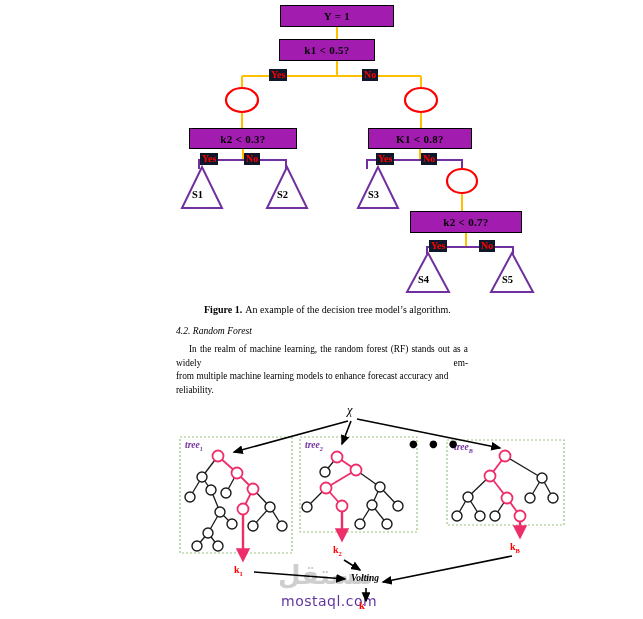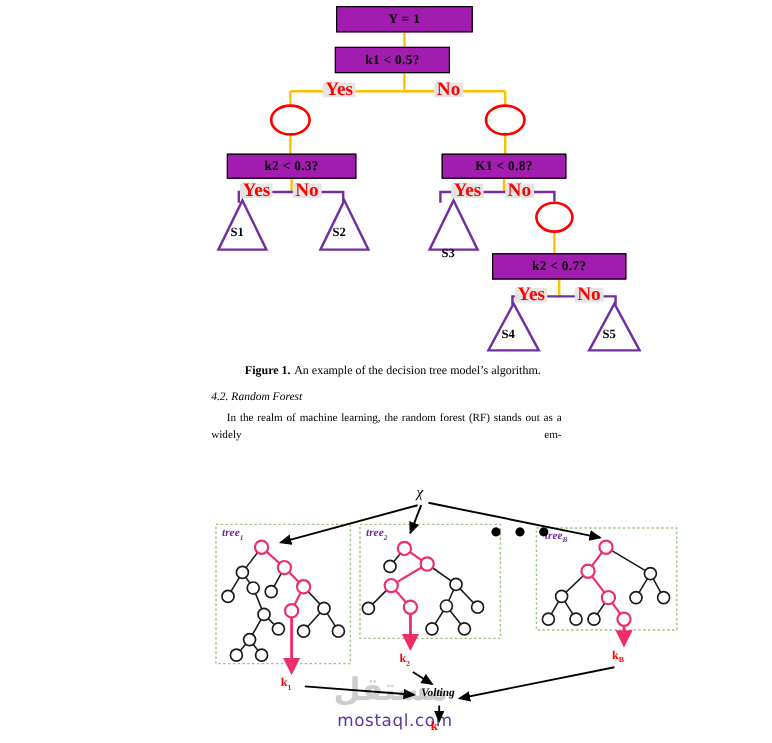--- a/index.html
+++ b/index.html
@@ -7,22 +7,22 @@
     width:643px;height:619px;position:relative;background:#ffffff;
     font-family:"Liberation Serif","DejaVu Serif",serif;color:#000;overflow:hidden;
   }
   svg.overlay{position:absolute;left:0;top:0;z-index:1;}
   .node-box{
     position:absolute;background:#a21caf;border:1.5px solid #000;box-sizing:border-box;
     display:flex;align-items:center;justify-content:center;
     font-weight:bold;font-size:11px;z-index:2;letter-spacing:0.3px;
   }
   .branch-label{
-    position:absolute;color:#ff0000;font-weight:bold;font-size:16px;line-height:12px;
-    background:#e5e5e5;padding:0 2px;z-index:2;
+    position:absolute;color:#ff0000;font-weight:bold;font-size:10px;line-height:12px;
+    background:#0f172a;padding:0 2px;z-index:2;
   }
   .leaf-label{
     position:absolute;font-weight:bold;font-size:10.5px;width:20px;text-align:left;z-index:2;font-family:Liberation Serif, serif;
   }
   .caption{position:absolute;left:176px;top:304px;width:312px;font-size:10px;z-index:2;padding-left:28px;}
   .caption .cap-label{font-weight:bold;}
   .caption .cap-text{margin-left:3px;}
   .heading{position:absolute;left:176px;top:325px;font-style:italic;font-size:9.6px;z-index:2;text-align:center;}
   .para{position:absolute;left:176px;top:343px;width:292px;font-size:9.3px;line-height:13.6px;z-index:2;}
   .para .jline{text-align:justify;text-align-last:justify;}
@@ -234,31 +234,32 @@
 <div class="branch-label" style="left:362px;top:69px;">No</div>
 <div class="branch-label" style="left:200px;top:153px;">Yes</div>
 <div class="branch-label" style="left:244px;top:153px;">No</div>
 <div class="branch-label" style="left:376px;top:153px;">Yes</div>
 <div class="branch-label" style="left:421px;top:153px;">No</div>
 <div class="branch-label" style="left:429px;top:240px;">Yes</div>
 <div class="branch-label" style="left:479px;top:240px;">No</div>
 
 <div class="leaf-label" style="left:192px;top:189px;">S1</div>
 <div class="leaf-label" style="left:277px;top:189px;">S2</div>
-<div class="leaf-label" style="left:368px;top:206px;">S3</div>
+<div class="leaf-label" style="left:368px;top:189px;">S3</div>
 <div class="leaf-label" style="left:418px;top:274px;">S4</div>
 <div class="leaf-label" style="left:502px;top:274px;">S5</div>
 
 <div class="caption">
   <span class="cap-label">Figure 1.</span><span class="cap-text">An example of the decision tree model’s algorithm.</span>
 </div>
 
 <div class="heading">4.2. Random Forest</div>
 <div class="para">
   <div class="jline indent">In the realm of machine learning, the random forest (RF) stands out as a widely em-</div>
+  <div class="lastline">from multiple machine learning models to enhance forecast accuracy and reliability.</div>
 </div>
 
 <div class="chi">χ</div>
 <div class="tree-label" style="left:185px;top:440px;"><span>tree</span><sub>1</sub></div>
 <div class="tree-label" style="left:305px;top:440px;"><span>tree</span><sub>2</sub></div>
 <div class="tree-label" style="left:454px;top:442px;"><span>tree</span><sub>B</sub></div>
 <div class="dots">● ● ●</div>
 <div class="k-label" style="left:234px;top:564px;"><span>k</span><sub>1</sub></div>
 <div class="k-label" style="left:333px;top:544px;"><span>k</span><sub>2</sub></div>
 <div class="k-label" style="left:510px;top:541px;"><span>k</span><sub>B</sub></div>

